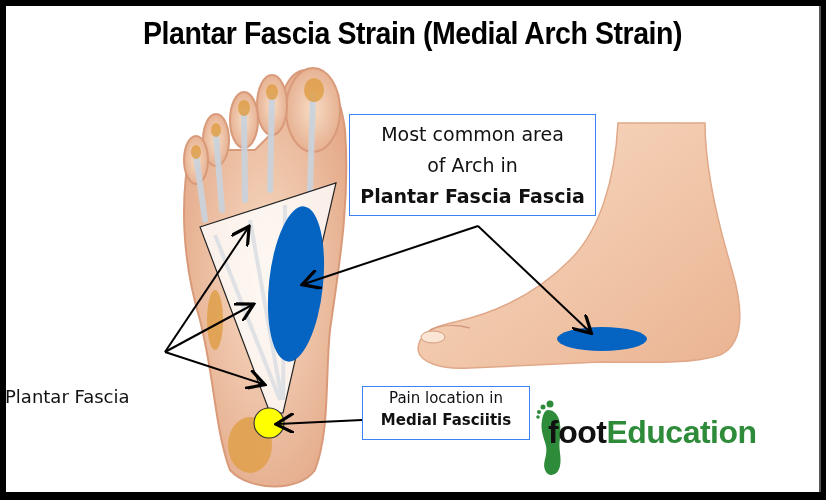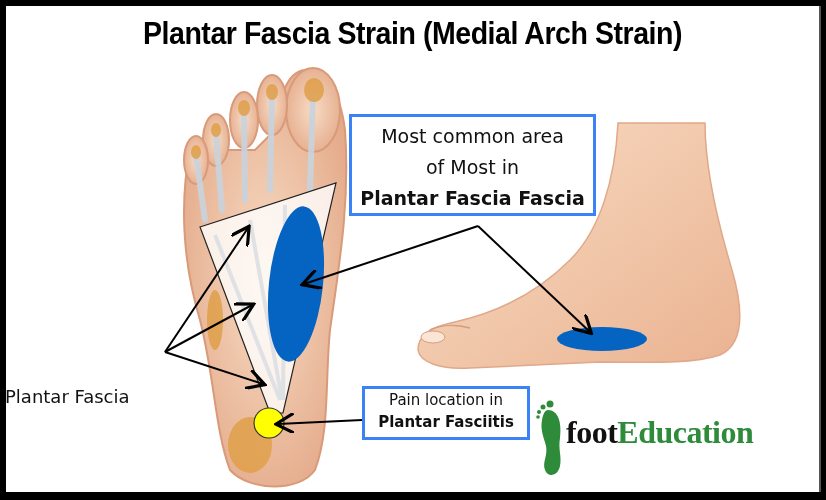--- a/index.html
+++ b/index.html
@@ -1,26 +1,26 @@
 <!DOCTYPE html>
 <html><head>
 <meta charset="utf-8">
 <style>
   html,body{margin:0;padding:0;}
   body{width:826px;height:500px;background:#000;position:relative;overflow:hidden;font-family:"Liberation Sans",sans-serif;}
   .frame{position:absolute;left:6px;top:6px;width:813px;height:486px;background:#fff;border-right:2px solid #555;}
   .title{position:absolute;left:0;top:10px;width:813px;text-align:center;font-family:"Liberation Sans",sans-serif;font-weight:bold;font-size:31px;letter-spacing:-0.5px;color:#000;transform:scaleX(0.92);}
   svg.art{position:absolute;left:0;top:0;}
-  .callout{position:absolute;background:#fff;border:3px solid #3b82f6;text-align:center;color:#111;font-family:"DejaVu Sans",sans-serif;}
+  .callout{position:absolute;background:#fff;border:1px solid #3b82f6;text-align:center;color:#111;font-family:"DejaVu Sans",sans-serif;}
   .c1{left:349px;top:114px;width:247px;height:102px;font-size:19px;line-height:31px;padding-top:4px;box-sizing:border-box;}
   .c2{left:362px;top:386px;width:168px;height:54px;font-size:15px;line-height:22px;padding-top:0;box-sizing:border-box;}
   .bold{font-weight:bold;}
   .label-pf{position:absolute;left:5px;top:338px;font-family:"DejaVu Sans",sans-serif;font-size:18px;color:#111;margin-top:48px;}
   .logo{position:absolute;left:536px;top:400px;width:280px;height:80px;}
-  .logo-text{position:absolute;left:30px;top:14px;font-family:Liberation Serif, serif;font-size:32px;font-weight:bold;white-space:nowrap;letter-spacing:-0.5px;}
+  .logo-text{position:absolute;left:12px;top:14px;font-family:Liberation Sans, sans-serif;font-size:32px;font-weight:bold;white-space:nowrap;letter-spacing:-0.5px;}
   .logo-foot{color:#111;}
   .logo-edu{color:#2e8b3a;}
 </style>
 </head>
 <body>
 
 <div class="frame">
   <div class="title">Plantar Fascia Strain (Medial Arch Strain)</div>
 </div>
 
@@ -89,27 +89,27 @@
     <line x1="478" y1="226" x2="590" y2="332" marker-end="url(#ah)"></line>
     <line x1="362" y1="420" x2="278" y2="424" marker-end="url(#ah)"></line>
     <line x1="165" y1="352" x2="248" y2="228" marker-end="url(#ah)"></line>
     <line x1="165" y1="352" x2="252" y2="305" marker-end="url(#ah)"></line>
     <line x1="165" y1="352" x2="263" y2="384" marker-end="url(#ah)"></line>
   </g>
 </svg>
 
 <div class="callout c1">
   <div>Most common area</div>
-  <div>of Most in</div>
+  <div>of Arch in</div>
   <div class="bold">Plantar Fascia Fascia</div>
 </div>
 
 <div class="callout c2">
   <div>Pain location in</div>
-  <div class="bold">Plantar Fasciitis</div>
+  <div class="bold">Medial Fasciitis</div>
 </div>
 
 <div class="label-pf">Plantar Fascia</div>
 
 <div class="logo">
   <svg width="30" height="80" viewBox="0 0 30 80" style="position:absolute;left:0;top:0;">
     <path d="M12,10 C22,10 26,22 24,38 C22,50 26,56 24,66 C22,76 12,78 9,70 C6,62 12,56 10,46 C8,38 4,30 6,20 C7,14 9,10 12,10 Z" fill="#2e8b3a"></path>
     <circle cx="14" cy="4" r="3.5" fill="#2e8b3a"></circle>
     <circle cx="7" cy="7" r="2.5" fill="#2e8b3a"></circle>
     <circle cx="3" cy="12" r="2" fill="#2e8b3a"></circle>

